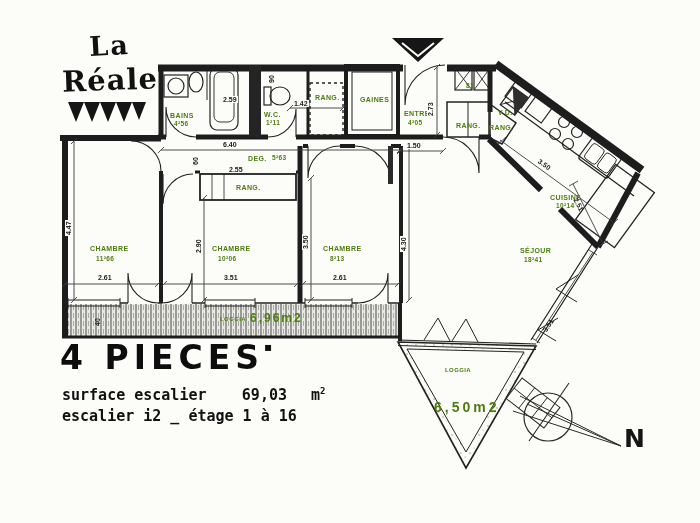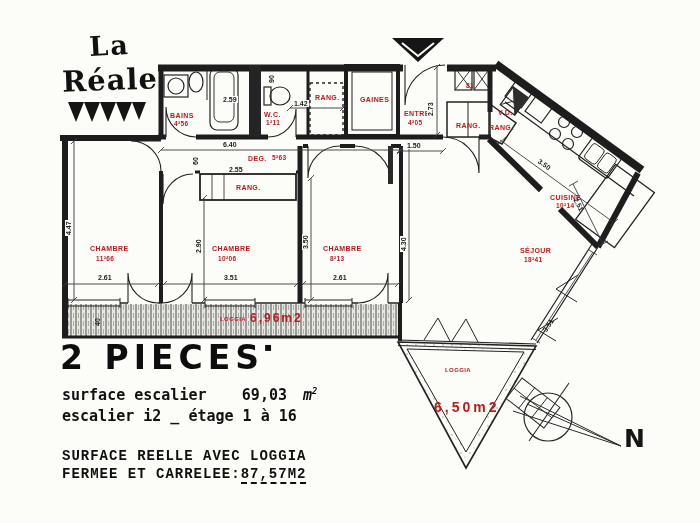--- a/index.html
+++ b/index.html
@@ -1,40 +1,40 @@
 <!DOCTYPE html>
 <html><head>
 <meta charset="utf-8">
 <style>
   html,body{margin:0;padding:0;background:#ffffff;}
   #stage{position:relative;width:700px;height:523px;background:#fcfcf9;overflow:hidden;
          font-family:"Liberation Sans",sans-serif;color:#151515;}
   svg{position:absolute;left:0;top:0;}
   .lbl{position:absolute;font-weight:bold;font-size:7px;letter-spacing:.4px;white-space:nowrap;
-       color:#b91c1c;line-height:1;}
+       color:#4d7c0f;line-height:1;}
   .area{font-size:6.5px;}
   .dim{position:absolute;font-weight:bold;font-size:7px;white-space:nowrap;color:#202020;
        background:#fcfcf9;padding:0 1px;line-height:1;}
   .rot{transform-origin:0 0;transform:rotate(-90deg);}
   .big{font-size:12px;letter-spacing:2px;background:transparent;font-weight:bold;}
   .logo{position:absolute;left:62px;top:30px;width:95px;text-align:center;
         font-family:"DejaVu Serif",serif;font-weight:900;color:#111;}
   .logo .l1{font-size:27px;letter-spacing:2px;transform:rotate(-3deg);}
   .logo .l2{font-size:29px;letter-spacing:1px;margin-top:2px;transform:rotate(-2deg);}
   .northN{position:absolute;left:624px;top:424px;font-size:25px;font-weight:bold;
           font-family:"DejaVu Sans",sans-serif;}
   .titleblk{position:absolute;left:60px;top:338px;}
   .title{font-family:"DejaVu Sans",sans-serif;font-weight:900;font-size:33px;
          letter-spacing:5px;color:#0d0d0d;}
   .titlemark{font-size:12px;vertical-align:18px;letter-spacing:0;}
   .surfblk{position:absolute;left:62px;top:381px;font-family:"DejaVu Sans Mono",monospace;
            font-weight:bold;font-size:15px;line-height:21px;color:#111;}
   .surfblk .lab{display:inline-block;width:170px;}
   .surfblk .val{display:inline-block;width:55px;text-align:right;}
-  .surfblk .unit{margin-left:16px;font-style:italic;}
+  .surfblk .unit{margin-left:24px;}
   .surfblk sup{font-size:9px;}
   .noteblk{position:absolute;left:62px;top:447px;font-family:"Liberation Mono",monospace;
            font-weight:bold;font-size:14px;letter-spacing:1px;line-height:18px;color:#101010;}
   .noteval{border-bottom:2px dashed #101010;padding-bottom:0px;}
 </style>
 </head>
 <body>
 
 <div id="stage">
 
@@ -255,26 +255,22 @@
 
 <div class="dim rot" style="left:94px;top:327px;background:transparent">40</div>
 <div class="lbl" style="left:220px;top:316px;font-size:6px">LOGGIA</div>
 <div class="lbl big" style="left:250px;top:312px">6,96m2</div>
 <div class="lbl" style="left:445px;top:367px;font-size:6px">LOGGIA</div>
 <div class="lbl big" style="left:434px;top:400px;font-size:14px;letter-spacing:3px">6,50m2</div>
 
 <div class="northN">N</div>
 
 <div class="titleblk">
-  <span class="title">2 PIECES</span><span class="title titlemark">▪</span>
+  <span class="title">4 PIECES</span><span class="title titlemark">▪</span>
 </div>
 <div class="surfblk">
   <div>
     <span class="lab">surface escalier</span><span class="val">69,03</span><span class="unit"><span>m</span><sup>2</sup></span>
   </div>
   <div>escalier i2 _ étage 1 à 16</div>
 </div>
-<div class="noteblk">
-  <div>SURFACE REELLE AVEC LOGGIA</div>
-  <div><span>FERMEE ET CARRELEE:</span><span class="noteval">87,57M2</span></div>
-</div>
 
 </div>
 
 </body></html>

